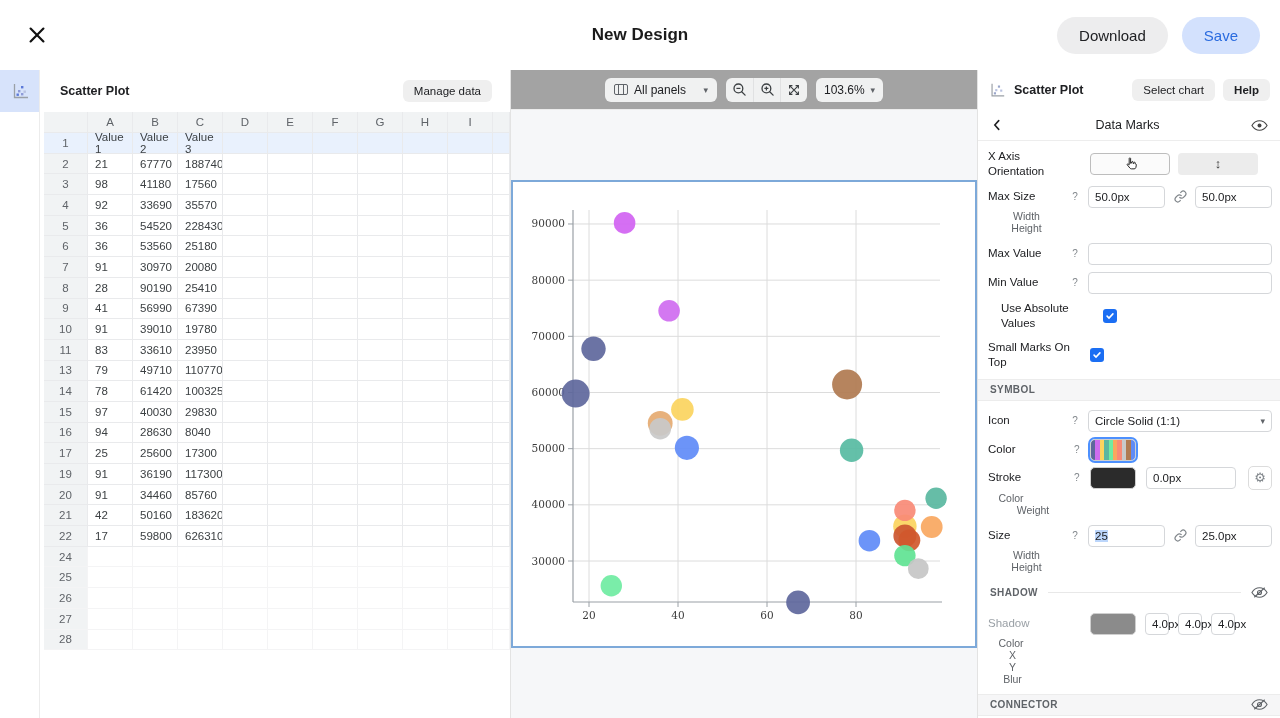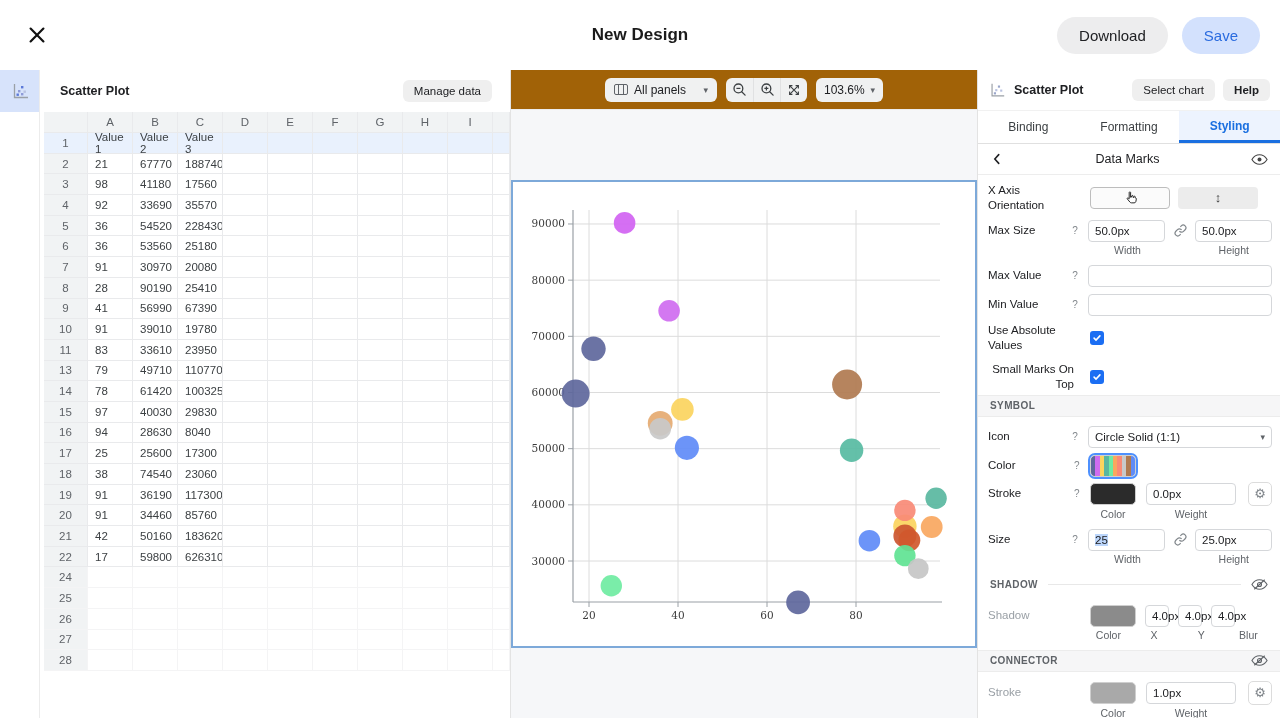--- a/index.html
+++ b/index.html
@@ -34,21 +34,21 @@
   .cell { width:45px; border-right:1px solid #e9eaec; border-bottom:1px solid #e9eaec;
     padding:0 0 0 7px; display:flex; align-items:center; background:#fff; color:#3c4043; overflow:hidden; }
   .cell.fill { flex:1; padding:0; }
   .rowhead { width:44px; background:#f1f3f4; color:#5f6368; justify-content:center; padding:0; }
   .colhead { background:#f1f3f4; color:#5f6368; justify-content:center; padding:0; }
   .t-row.hl .cell { background:#e9f1fd; }
   .t-row.empty .cell { border-color:#f4f4f5; }
 
   
   .canvas { width:467px; border-right:1px solid #e3e3e3; background:#f6f7f9; display:flex; flex-direction:column; }
-  .canvas-toolbar { height:40px; background:#a16207; border-bottom:1px solid #ececec;
+  .canvas-toolbar { height:40px; background:#a3a3a3; border-bottom:1px solid #ececec;
     display:flex; align-items:center; justify-content:center; gap:9px; }
   .tool { background:#f0f1f1; border-radius:6px; height:24px; display:flex; align-items:center;
     font-size:12px; color:#202124; cursor:pointer; }
   .tool.panels { padding:0 9px; gap:6px; width:112px; }
   .tool .caret { margin-left:auto; font-size:9px; color:#5f6368; }
   .zoom-group { display:flex; background:#f0f1f1; border-radius:6px; height:24px; }
   .zoom-group .zbtn { width:27px; display:flex; align-items:center; justify-content:center; cursor:pointer; }
   .zoom-group .zbtn + .zbtn { border-left:1px solid #e0e1e2; }
   .tool.zoomlvl { padding:0 8px; gap:5px; width:67px; }
   .panel-ico { width:14px; height:11px; border:1.4px solid #5f6368; border-radius:2px;
@@ -75,21 +75,21 @@
   .rp-body { padding:8px 8px 0 10px; }
   .f-row { display:flex; align-items:center; margin-bottom:7px; }
   .f-label { width:86px; color:#202124; line-height:1.3; }
   .f-label.dis, .dis { color:#9aa0a6; }
   .f-help { width:16px; color:#80868b; font-size:10px; text-align:left; }
   .f-ctrl { display:flex; align-items:center; flex:1; gap:0; }
   .inp { height:22px; border:1px solid #d5d7da; border-radius:4px; background:#fff;
     font-size:11.5px; color:#202124; padding:0 6px; font-family:inherit; display:flex; align-items:center; }
   .inp.w77 { width:77px; } .inp.w184 { width:184px; } .inp.w90 { width:90px; } .inp.w40 { width:24px; }
   .link-gap { width:30px; display:flex; align-items:center; justify-content:center; }
-  .sub-labels { display:flex; font-size:10.5px; color:#5f6368; margin:-4px 0 9px 0; }
+  .sub-labels { display:flex; font-size:10.5px; color:#5f6368; margin:-4px 0 9px 0;flex-direction:column; }
   .swatch { width:46px; height:22px; border-radius:5px; border:1px solid #cfcfcf; cursor:pointer; }
   .swatch.ringed { outline:2px solid #4d90fe; outline-offset:0; }
   .gearbtn { width:24px; height:24px; border:1px solid #dcdcdc; border-radius:5px; background:#fff;
     display:flex; align-items:center; justify-content:center; color:#80868b; font-size:13px;
     margin-left:auto; cursor:pointer; }
   .checkbox { width:14px; height:14px; border-radius:3px; background:#1b6ef3; display:flex;
     align-items:center; justify-content:center; cursor:pointer; }
   .seg-btn { width:80px; height:22px; border-radius:4px; background:#ececec; display:flex;
     align-items:center; justify-content:center; cursor:pointer; font-size:13px; color:#333; }
   .seg-btn.sel { background:#fbfbfb; border:1px solid #bdbdbd; }
@@ -349,33 +349,20 @@
           <div class="cell"></div>
           <div class="cell"></div>
           <div class="cell"></div>
           <div class="cell fill"></div>
         </div>
         <div class="t-row">
           <div class="cell rowhead">17</div>
           <div class="cell">25</div>
           <div class="cell">25600</div>
           <div class="cell">17300</div>
-          <div class="cell"></div>
-          <div class="cell"></div>
-          <div class="cell"></div>
-          <div class="cell"></div>
-          <div class="cell"></div>
-          <div class="cell"></div>
-          <div class="cell fill"></div>
-        </div>
-        <div class="t-row">
-          <div class="cell rowhead">18</div>
-          <div class="cell">38</div>
-          <div class="cell">74540</div>
-          <div class="cell">23060</div>
           <div class="cell"></div>
           <div class="cell"></div>
           <div class="cell"></div>
           <div class="cell"></div>
           <div class="cell"></div>
           <div class="cell"></div>
           <div class="cell fill"></div>
         </div>
         <div class="t-row">
           <div class="cell rowhead">19</div>
@@ -613,25 +600,20 @@
         <path d="M4.5 3v13.5H18" stroke="#9aa0a6" stroke-width="1.3" fill="none"></path>
         <rect x="6.5" y="12.5" width="2.4" height="2.4" fill="#9aa6c9"></rect>
         <rect x="8" y="9" width="2.4" height="2.4" fill="#b9c2e0"></rect>
         <rect x="11" y="5" width="2.4" height="2.4" fill="#9aa6c9"></rect>
         <rect x="13.5" y="9.5" width="2.4" height="2.4" fill="#b9c2e0"></rect>
       </svg>
       <span class="rp-title">Scatter Plot</span>
       <button class="chip-btn">Select chart</button>
       <button class="chip-btn">Help</button>
     </div>
-    <div class="rp-tabs">
-      <div class="rp-tab">Binding</div>
-      <div class="rp-tab">Formatting</div>
-      <div class="rp-tab active">Styling</div>
-    </div>
     <div class="rp-subhead">
       <svg width="14" height="14" viewBox="0 0 16 16">
         <path d="M10 3L5.5 8 10 13" stroke="#202124" stroke-width="1.8" fill="none" stroke-linecap="round"></path>
       </svg>
       <span class="sub-title">Data Marks</span>
       <svg width="17" height="13" viewBox="0 0 18 12">
         <path d="M1 6s3-5 8-5 8 5 8 5-3 5-8 5-8-5-8-5z" fill="none" stroke="#444" stroke-width="1.2"></path>
         <circle cx="9" cy="6" r="2.1" fill="#444"></circle>
       </svg>
     </div>
@@ -680,32 +662,32 @@
           </div>
       </div>
       <div class="f-row">
         <span class="f-label">Min Value</span>
         <span class="f-help">?</span>
         <div class="f-ctrl">
             <div class="inp w184"></div>
           </div>
       </div>
 
-      <div class="f-row" style="margin-bottom:9px;">
+      <div class="f-row" style="margin-bottom:9px;margin-left:13px;">
         <span class="f-label">Use Absolute Values</span>
         <span class="f-help"></span>
         <div class="f-ctrl">
           <span class="checkbox">
             <svg width="10" height="10" viewBox="0 0 12 12">
                 <path d="M2.5 6.2l2.3 2.3 4.7-5" stroke="#fff" stroke-width="1.9" fill="none" stroke-linecap="round"></path>
               </svg>
           </span>
         </div>
       </div>
-      <div class="f-row" style="margin-bottom:3px;text-align:right;">
+      <div class="f-row" style="margin-bottom:9px;">
         <span class="f-label">Small Marks On Top</span>
         <span class="f-help"></span>
         <div class="f-ctrl">
           <span class="checkbox">
             <svg width="10" height="10" viewBox="0 0 12 12">
                 <path d="M2.5 6.2l2.3 2.3 4.7-5" stroke="#fff" stroke-width="1.9" fill="none" stroke-linecap="round"></path>
               </svg>
           </span>
         </div>
       </div>

